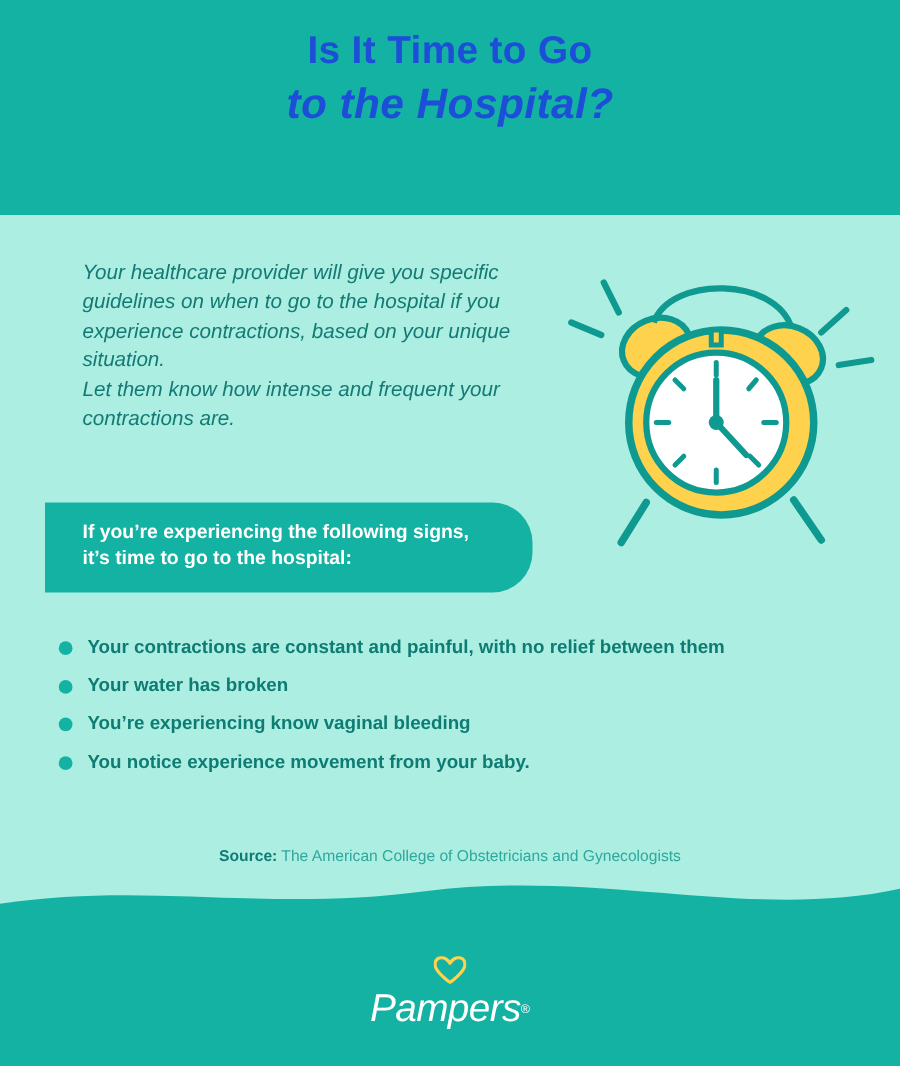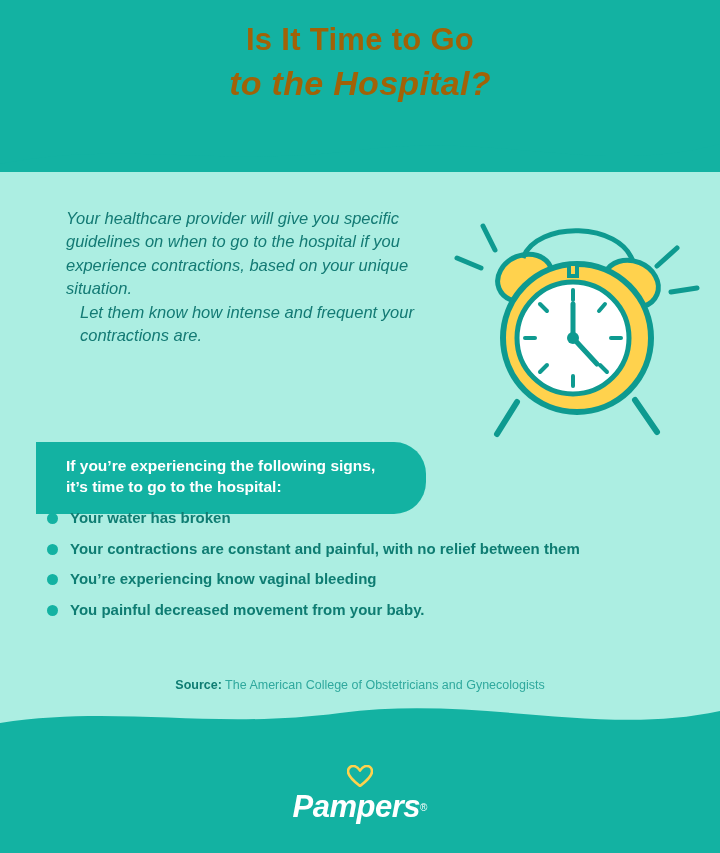--- a/index.html
+++ b/index.html
@@ -37,21 +37,21 @@
     width: 720px;
     height: 60px;
     z-index: 3;
   }
   .title {
     position: absolute;
     top: 22px;
     left: 0;
     width: 720px;
     text-align: center;
-    color: #a16207;
+    color: #1d4ed8;
     z-index: 4;
     line-height: 1.15;
   }
   .title-line1 {
     display: block;
     font-size: 31px;
     font-weight: bold;
     letter-spacing: 0.3px;
   }
   .title-line2 {
@@ -69,26 +69,26 @@
     position: absolute;
     top: 207px;
     left: 66px;
     width: 380px;
     color: #137a74;
     font-size: 16.5px;
     line-height: 1.42;
     font-weight: 500;
   }
   .intro p { margin: 0; font-style: italic; }
-  .intro p + p { margin-top: 0px; margin-left: 14px; }
+  .intro p + p { margin-top: 0px; }
 
   
   .pill {
     position: absolute;
-    top: 442px;
+    top: 402px;
     left: 36px;
     width: 390px;
     padding: 14px 26px 16px 30px;
     box-sizing: border-box;
     background: #13b2a2;
     border-radius: 0 32px 32px 0;
     color: #ffffff;
     font-size: 15.5px;
     font-weight: bold;
     line-height: 1.35;
@@ -168,21 +168,21 @@
     color: #ffffff;
   }
   .brand-heart {
     display: block;
     margin: 0 auto 2px auto;
     width: 26px;
     height: 22px;
   }
   .brand-name {
     font-size: 31px;
-    font-weight: bold;
+    font-weight: normal;
     font-style: italic;
     letter-spacing: -0.5px;
     margin-top: 32px;
   }
   .brand-reg {
     font-size: 10px;
     vertical-align: super;
     font-style: normal;
     font-weight: normal;
   }
@@ -255,24 +255,24 @@
     <circle cx="128" cy="142" r="6" fill="#0e9a90"></circle>
 
     <path d="M124 68 L132 68 L132 80 L124 80 Z" fill="#ffd24d" stroke="#0e9a90" stroke-width="4"></path>
   </svg>
 
   <div class="pill">
     <p>If you’re experiencing the following signs, it’s time to go to the hospital:</p>
   </div>
 
   <ul class="bullets">
+    <li>Your contractions are constant and painful, with no relief between them</li>
     <li>Your water has broken</li>
-    <li>Your contractions are constant and painful, with no relief between them</li>
     <li>You’re experiencing know vaginal bleeding</li>
-    <li>You painful decreased movement from your baby.</li>
+    <li>You notice experience movement from your baby.</li>
   </ul>
 
   <div class="source">
     <span class="label">Source:</span>
     <span>The American College of Obstetricians and Gynecologists</span>
   </div>
 
   <div class="footer"></div>
 
   <svg class="footer-wave" viewBox="0 0 720 56" preserveAspectRatio="none">

